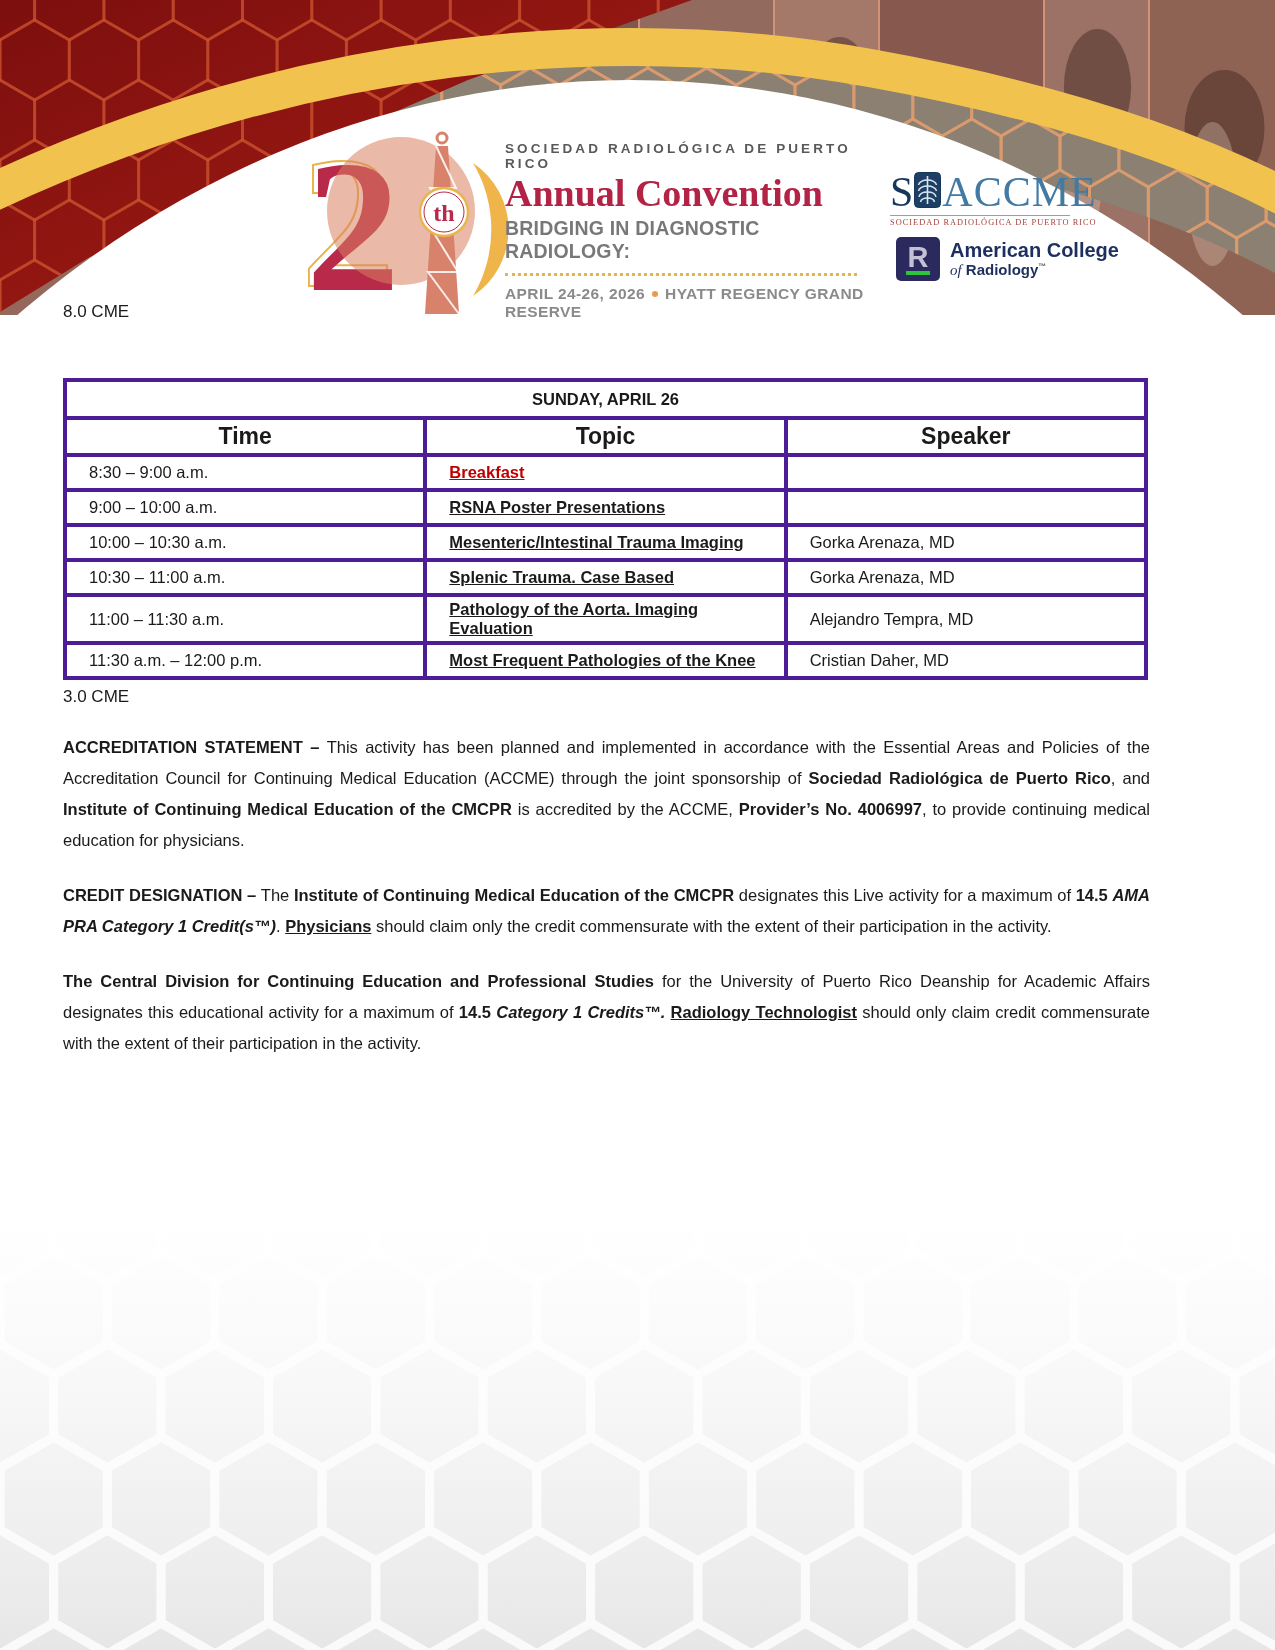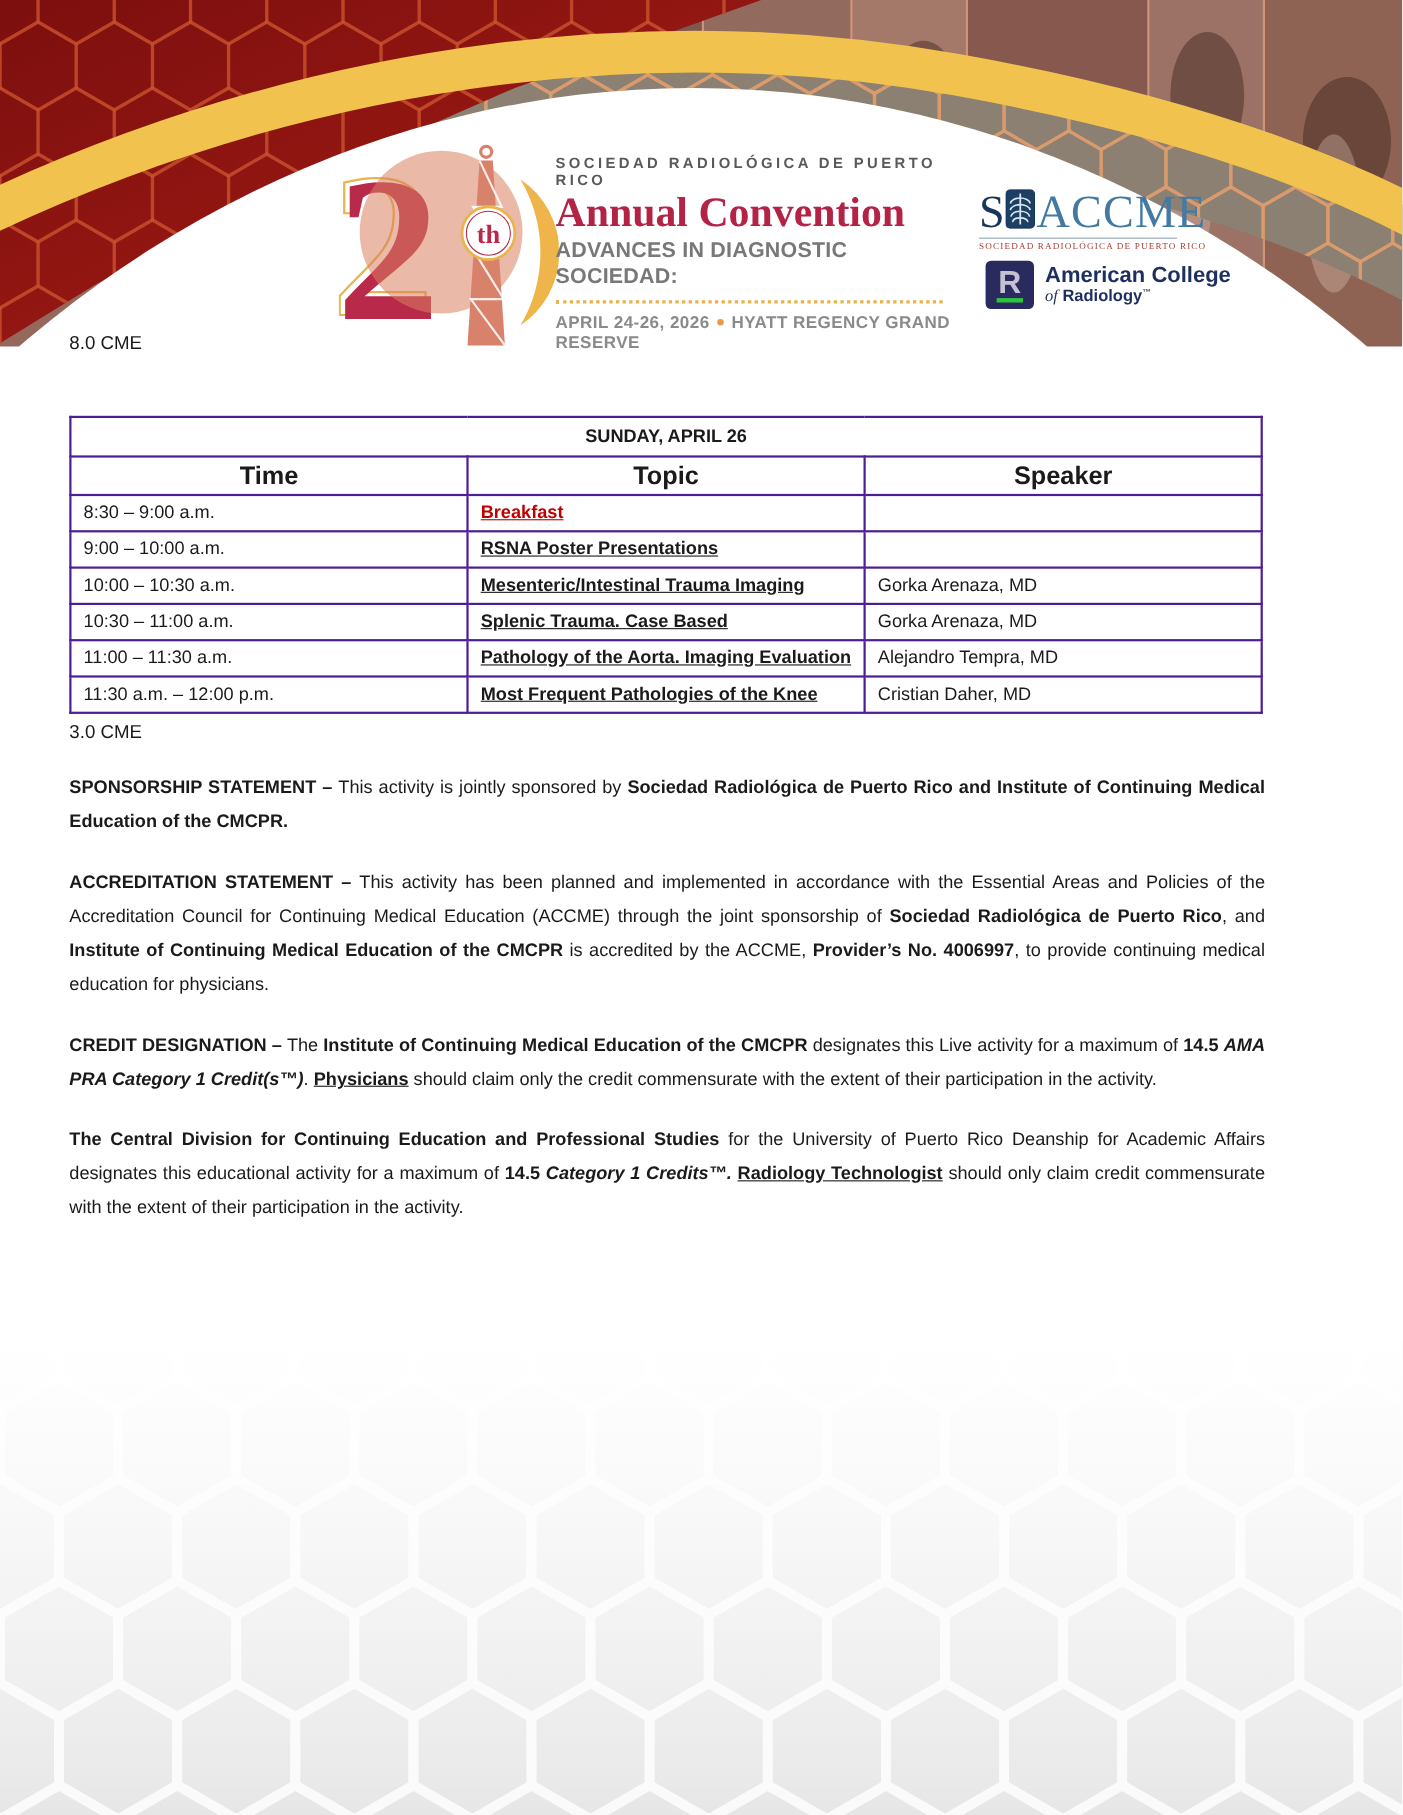--- a/index.html
+++ b/index.html
@@ -38,21 +38,21 @@
   .acr-l1{font-size:20px;font-weight:700;}
   .acr-l2{font-size:15px;font-weight:700;}
   .acr-l2 i{font-family:"Liberation Serif",serif;font-weight:400;}
   .acr-l2 sup{font-size:8px;color:#56565e;}
   
   .content{position:absolute;top:302px;left:0;width:1275px;padding:0;}
   .cme{margin-left:63px;font-size:17px;color:#1a1a1a;}
   .cme-top{margin-bottom:56px;}
   .cme-bottom{margin-top:7px;margin-bottom:25px;}
   table.schedule{border-collapse:collapse;margin-left:63px;width:1085px;table-layout:fixed;}
-  table.schedule th,table.schedule td{border:2px solid #4c1d95;padding:3px 11px;
+  table.schedule th,table.schedule td{border:4px solid #4c1d95;padding:3px 22px;
         font-size:16.5px;vertical-align:middle;}
   th.t-title{font-size:20px;font-weight:700;text-align:center;height:28px;}
   tr.cols th{font-size:23px;font-weight:700;text-align:center;height:23px;}
   .w-time{width:284px;} .w-topic{width:535px;} .w-speaker{width:266px;}
   td.c-time{height:25px;border-radius:14px;}
   td.c-topic{font-weight:700;text-decoration:underline;}
   td.c-topic.hl{color:#c00000;}
   .paras{margin:0 125px 0 63px;}
   .paras p{margin:0 0 24px 0;font-size:16.5px;line-height:31px;text-align:justify;color:#1a1a1a;}
   .b{font-weight:700;} .i{font-style:italic;} .u{text-decoration:underline;}
@@ -408,21 +408,21 @@
     <g>
       <circle cx="136" cy="94" r="24" fill="#ffffff" stroke="#e8b54c" stroke-width="2.5"></circle>
       <circle cx="136" cy="94" r="20" fill="none" stroke="#b8294a" stroke-width="1"></circle>
       <text x="136" y="103" text-anchor="middle" font-family="Liberation Serif, serif" font-weight="700" font-size="24" fill="#b8294a">th</text>
     </g>
   </svg>
 
   <div class="brand-text">
     <div class="org">SOCIEDAD RADIOLÓGICA DE PUERTO RICO</div>
     <div class="conv-title">Annual Convention</div>
-    <div class="sub1">ADVANCES IN DIAGNOSTIC SOCIEDAD:</div>
+    <div class="sub1">BRIDGING IN DIAGNOSTIC RADIOLOGY:</div>
     <div class="dots"></div>
     <div class="datev"><span>APRIL 24-26, 2026</span><span class="sep-dot"></span><span>HYATT REGENCY GRAND RESERVE</span></div>
   </div>
 
   <div class="socrad">
     <div class="socrad-word">
       <span class="socrad-s">S</span>
       <span class="socrad-xray">
         <svg width="27" height="36" viewBox="0 0 27 36">
           <rect x="0.5" y="0.5" width="26" height="35" rx="4" fill="#1d3f63" stroke="#16365c"></rect>
@@ -493,21 +493,20 @@
             <td class="c-time">11:30 a.m. – 12:00 p.m.</td>
             <td class="c-topic">Most Frequent Pathologies of the Knee</td>
             <td class="c-speaker">Cristian Daher, MD</td>
           </tr>
         </tbody>
     </table>
 
     <div class="cme cme-bottom">3.0 CME</div>
 
     <div class="paras">
-      <p><span class="b">SPONSORSHIP STATEMENT – </span><span>This activity is jointly sponsored by </span><span class="b">Sociedad Radiológica de Puerto Rico and Institute of Continuing Medical Education of the CMCPR.</span></p>
       <p><span class="b">ACCREDITATION STATEMENT – </span><span>This activity has been planned and implemented in accordance with the Essential Areas and Policies of the Accreditation Council for Continuing Medical Education (ACCME) through the joint sponsorship of </span><span class="b">Sociedad Radiológica de Puerto Rico</span><span>, and </span><span class="b">Institute of Continuing Medical Education of the CMCPR</span><span> is accredited by the ACCME, </span><span class="b">Provider’s No. 4006997</span><span>, to provide continuing medical education for physicians.</span></p>
       <p><span class="b">CREDIT DESIGNATION – </span><span>The </span><span class="b">Institute of Continuing Medical Education of the CMCPR</span><span> designates this Live activity for a maximum of </span><span class="b">14.5 </span><span class="b i">AMA PRA Category 1 Credit(s™)</span><span>. </span><span class="b u">Physicians</span><span> should claim only the credit commensurate with the extent of their participation in the activity.</span></p>
       <p><span class="b">The Central Division for Continuing Education and Professional Studies</span><span> for the University of Puerto Rico Deanship for Academic Affairs designates this educational activity for a maximum of </span><span class="b">14.5 </span><span class="b i">Category 1 Credits™.</span><span>  </span><span class="b u">Radiology Technologist</span><span> should only claim credit commensurate with the extent of their participation in the activity.</span></p>
     </div>
   </div>
 
   <svg class="watermark" width="1275" height="430" viewBox="0 0 1275 430">
     <defs>
       <linearGradient id="wmbase" x1="0" y1="0" x2="0" y2="1">
         <stop offset="0" stop-color="#ffffff"></stop>

